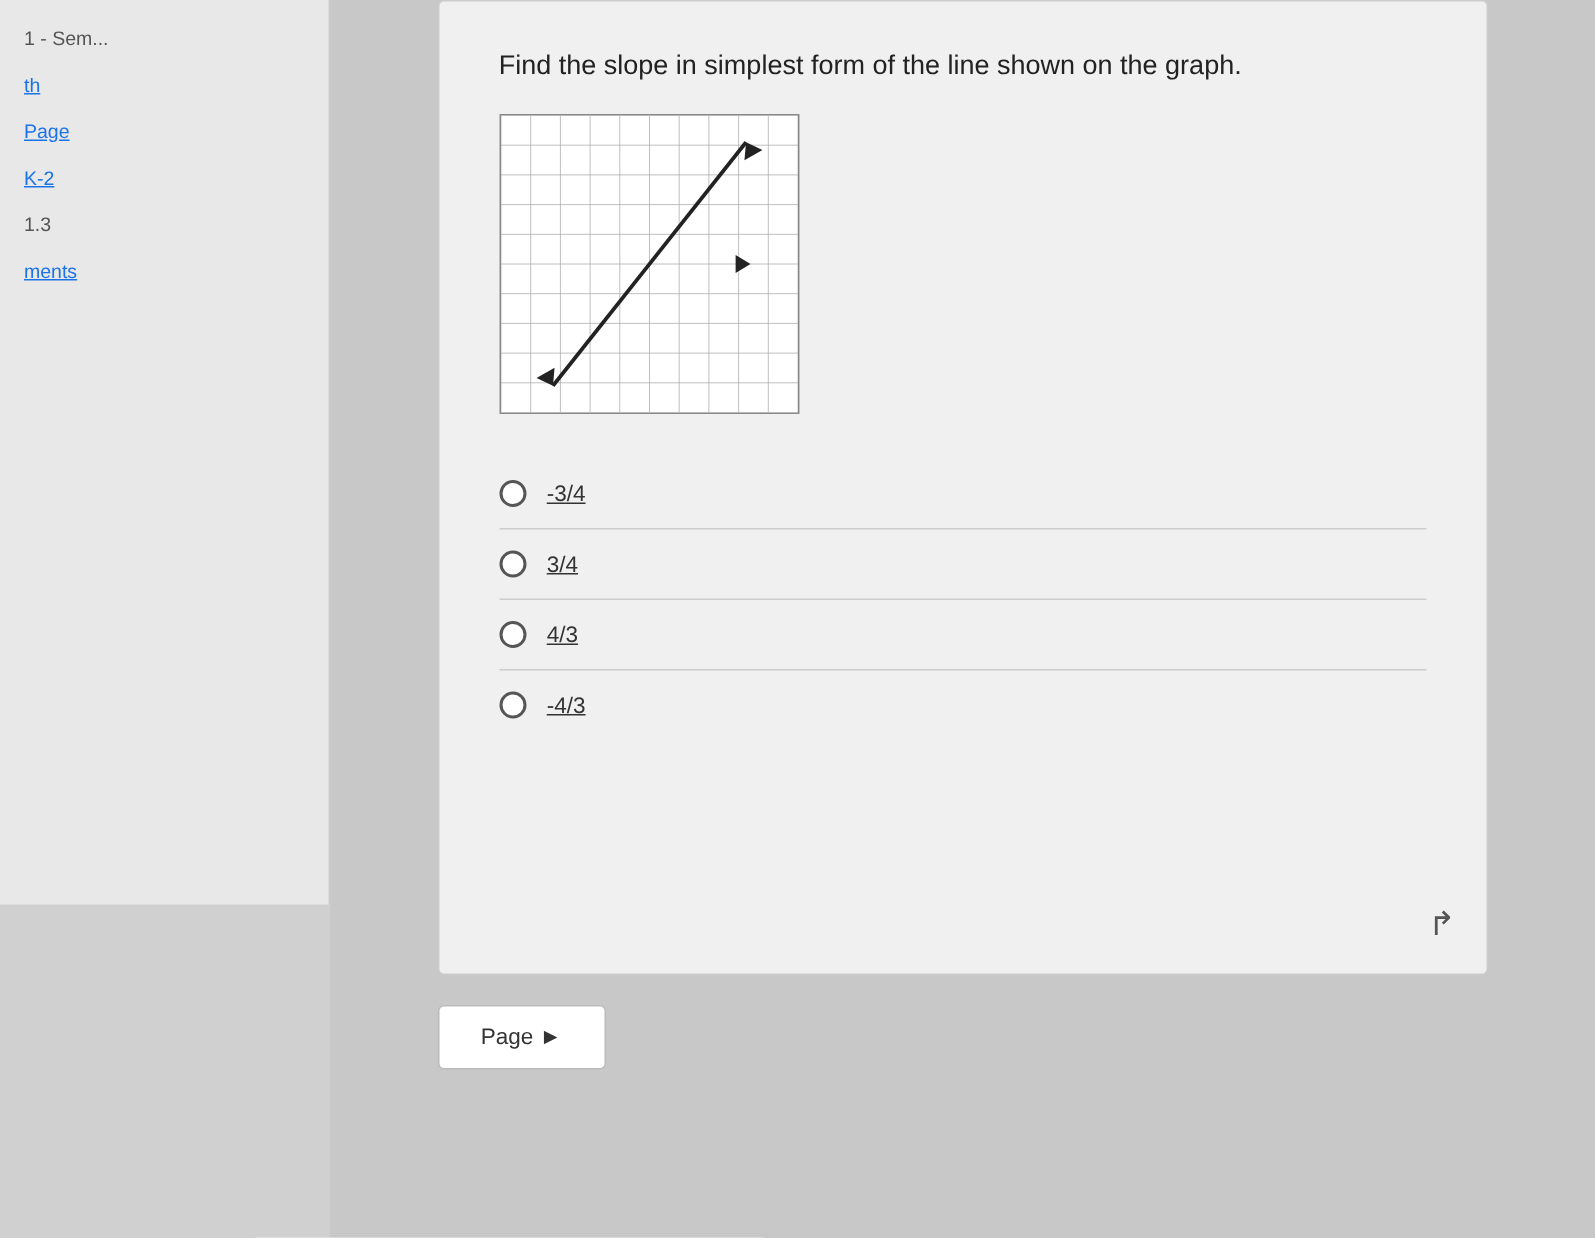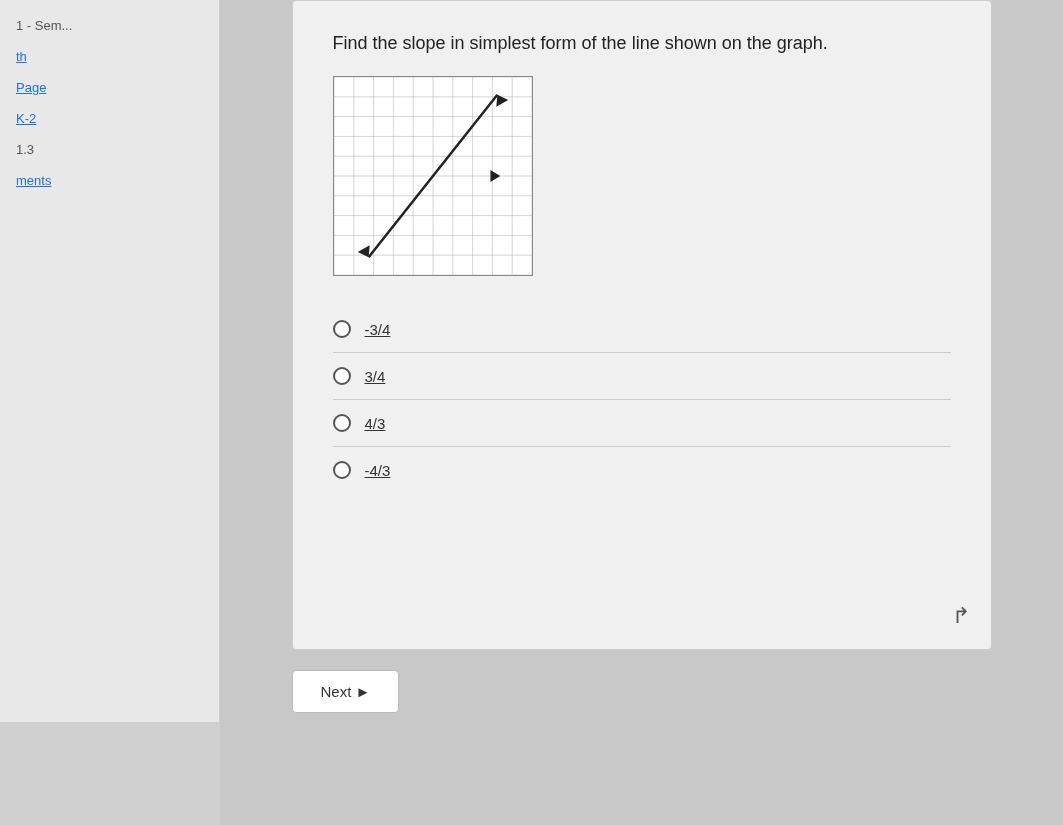--- a/index.html
+++ b/index.html
@@ -9,21 +9,21 @@
       width: 1063px;
       height: 825px;
       overflow: hidden;
       display: flex;
     }
 
     
     .sidebar {
       width: 220px;
       background: #e8e8e8;
-      height: 722px;
+      height: 603px;
       flex-shrink: 0;
       border-right: 1px solid #ccc;
       padding: 10px 0;
     }
 
     .sidebar-item {
       padding: 8px 16px;
       font-size: 13px;
       color: #555;
       cursor: pointer;
@@ -225,16 +225,16 @@
         <span>-4/3</span>
       </div>
 
     </div>
 
     <div class="cursor-icon">↱</div>
 
   </div>
 
   <div class="nav-buttons">
-    <button class="nav-btn">Next ►</button>
+    <button class="nav-btn">Page ►</button>
   </div>
 
 </div>
 
 </body></html>

